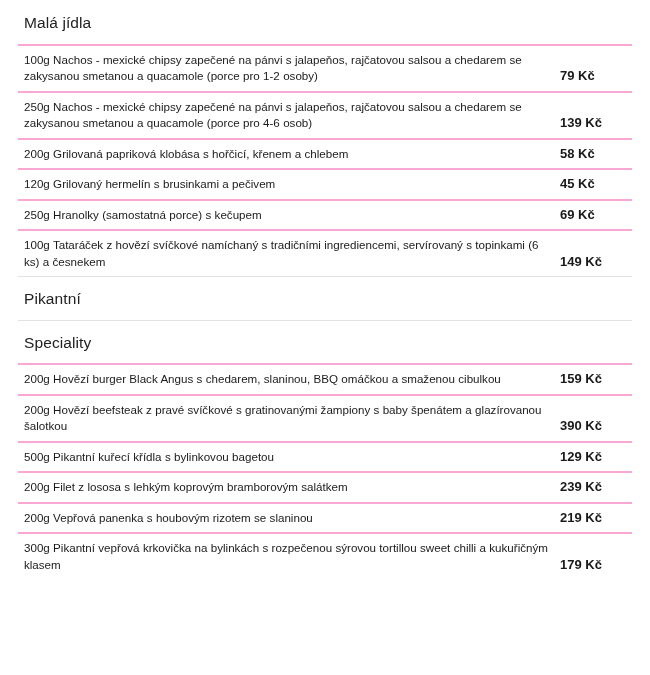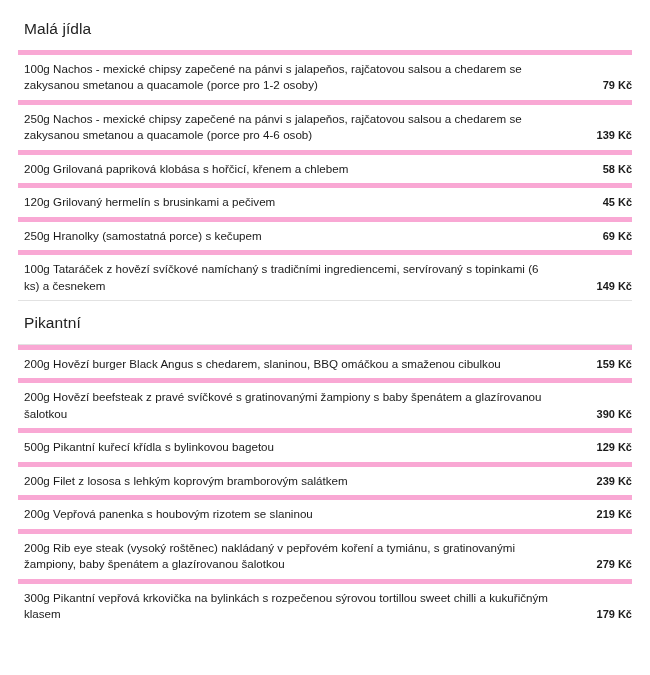--- a/index.html
+++ b/index.html
@@ -27,47 +27,46 @@
   .section-title {
     font-size: 15.5px;
     font-weight: 400;
     color: #222222;
     letter-spacing: 0.1px;
     margin: 0;
     padding: 13px 0 11px 6px;
     line-height: 1.2;
   }
   .section-first .section-title {
-    padding-top: 20px;
+    padding-top: 14px;
   }
   .items {
     width: 100%;
     border-collapse: collapse;
     table-layout: fixed;
   }
   .item-row {
-    border-top: 5px solid #f9a8d4;
+    border-top: 2px solid #f9a8d4;
   }
   .item-desc {
     font-size: 11.6px;
     line-height: 16.5px;
     color: #1a1a1a;
     padding: 6px 8px 6px 6px;
     vertical-align: top;
     text-align: left;
     word-spacing: 0.1px;
   }
   .item-price {
-    font-size: 11px;
+    font-size: 13px;
     line-height: 16.5px;
     color: #1a1a1a;
     font-weight: 700;
     padding: 6px 0 6px 4px;
     width: 72px;
-    text-align: right;
     vertical-align: bottom;
     white-space: nowrap;
   }
   .section-end-rule {
     height: 0;
     border-top: 1px solid #e2e2e2;
     width: 100%;
   }
 </style>
 </head>
@@ -104,20 +103,21 @@
           </tr>
         </tbody>
       </table>
       <div class="section-end-rule"></div>
     </div>
     <div class="section">
       <h2 class="section-title">Pikantní</h2>
       <div class="section-end-rule"></div>
     </div>
     <div class="section">
+      <h2 class="section-title">Speciality</h2>
       <table class="items">
         <tbody>
           <tr class="item-row">
             <td class="item-desc">200g Hovězí burger Black Angus s chedarem, slaninou, BBQ omáčkou a smaženou cibulkou</td>
             <td class="item-price">159 Kč</td>
           </tr>
           <tr class="item-row">
             <td class="item-desc">200g Hovězí beefsteak z pravé svíčkové s gratinovanými žampiony s baby špenátem a glazírovanou šalotkou</td>
             <td class="item-price">390 Kč</td>
           </tr>
@@ -127,23 +127,19 @@
           </tr>
           <tr class="item-row">
             <td class="item-desc">200g Filet z lososa s lehkým koprovým bramborovým salátkem</td>
             <td class="item-price">239 Kč</td>
           </tr>
           <tr class="item-row">
             <td class="item-desc">200g Vepřová panenka s houbovým rizotem se slaninou</td>
             <td class="item-price">219 Kč</td>
           </tr>
           <tr class="item-row">
-            <td class="item-desc">200g Rib eye steak (vysoký roštěnec) nakládaný v pepřovém koření a tymiánu, s gratinovanými žampiony, baby špenátem a glazírovanou šalotkou</td>
-            <td class="item-price">279 Kč</td>
-          </tr>
-          <tr class="item-row">
             <td class="item-desc">300g Pikantní vepřová krkovička na bylinkách s rozpečenou sýrovou tortillou sweet chilli a kukuřičným klasem</td>
             <td class="item-price">179 Kč</td>
           </tr>
         </tbody>
       </table>
     </div>
   </div>
 
 </body></html>

